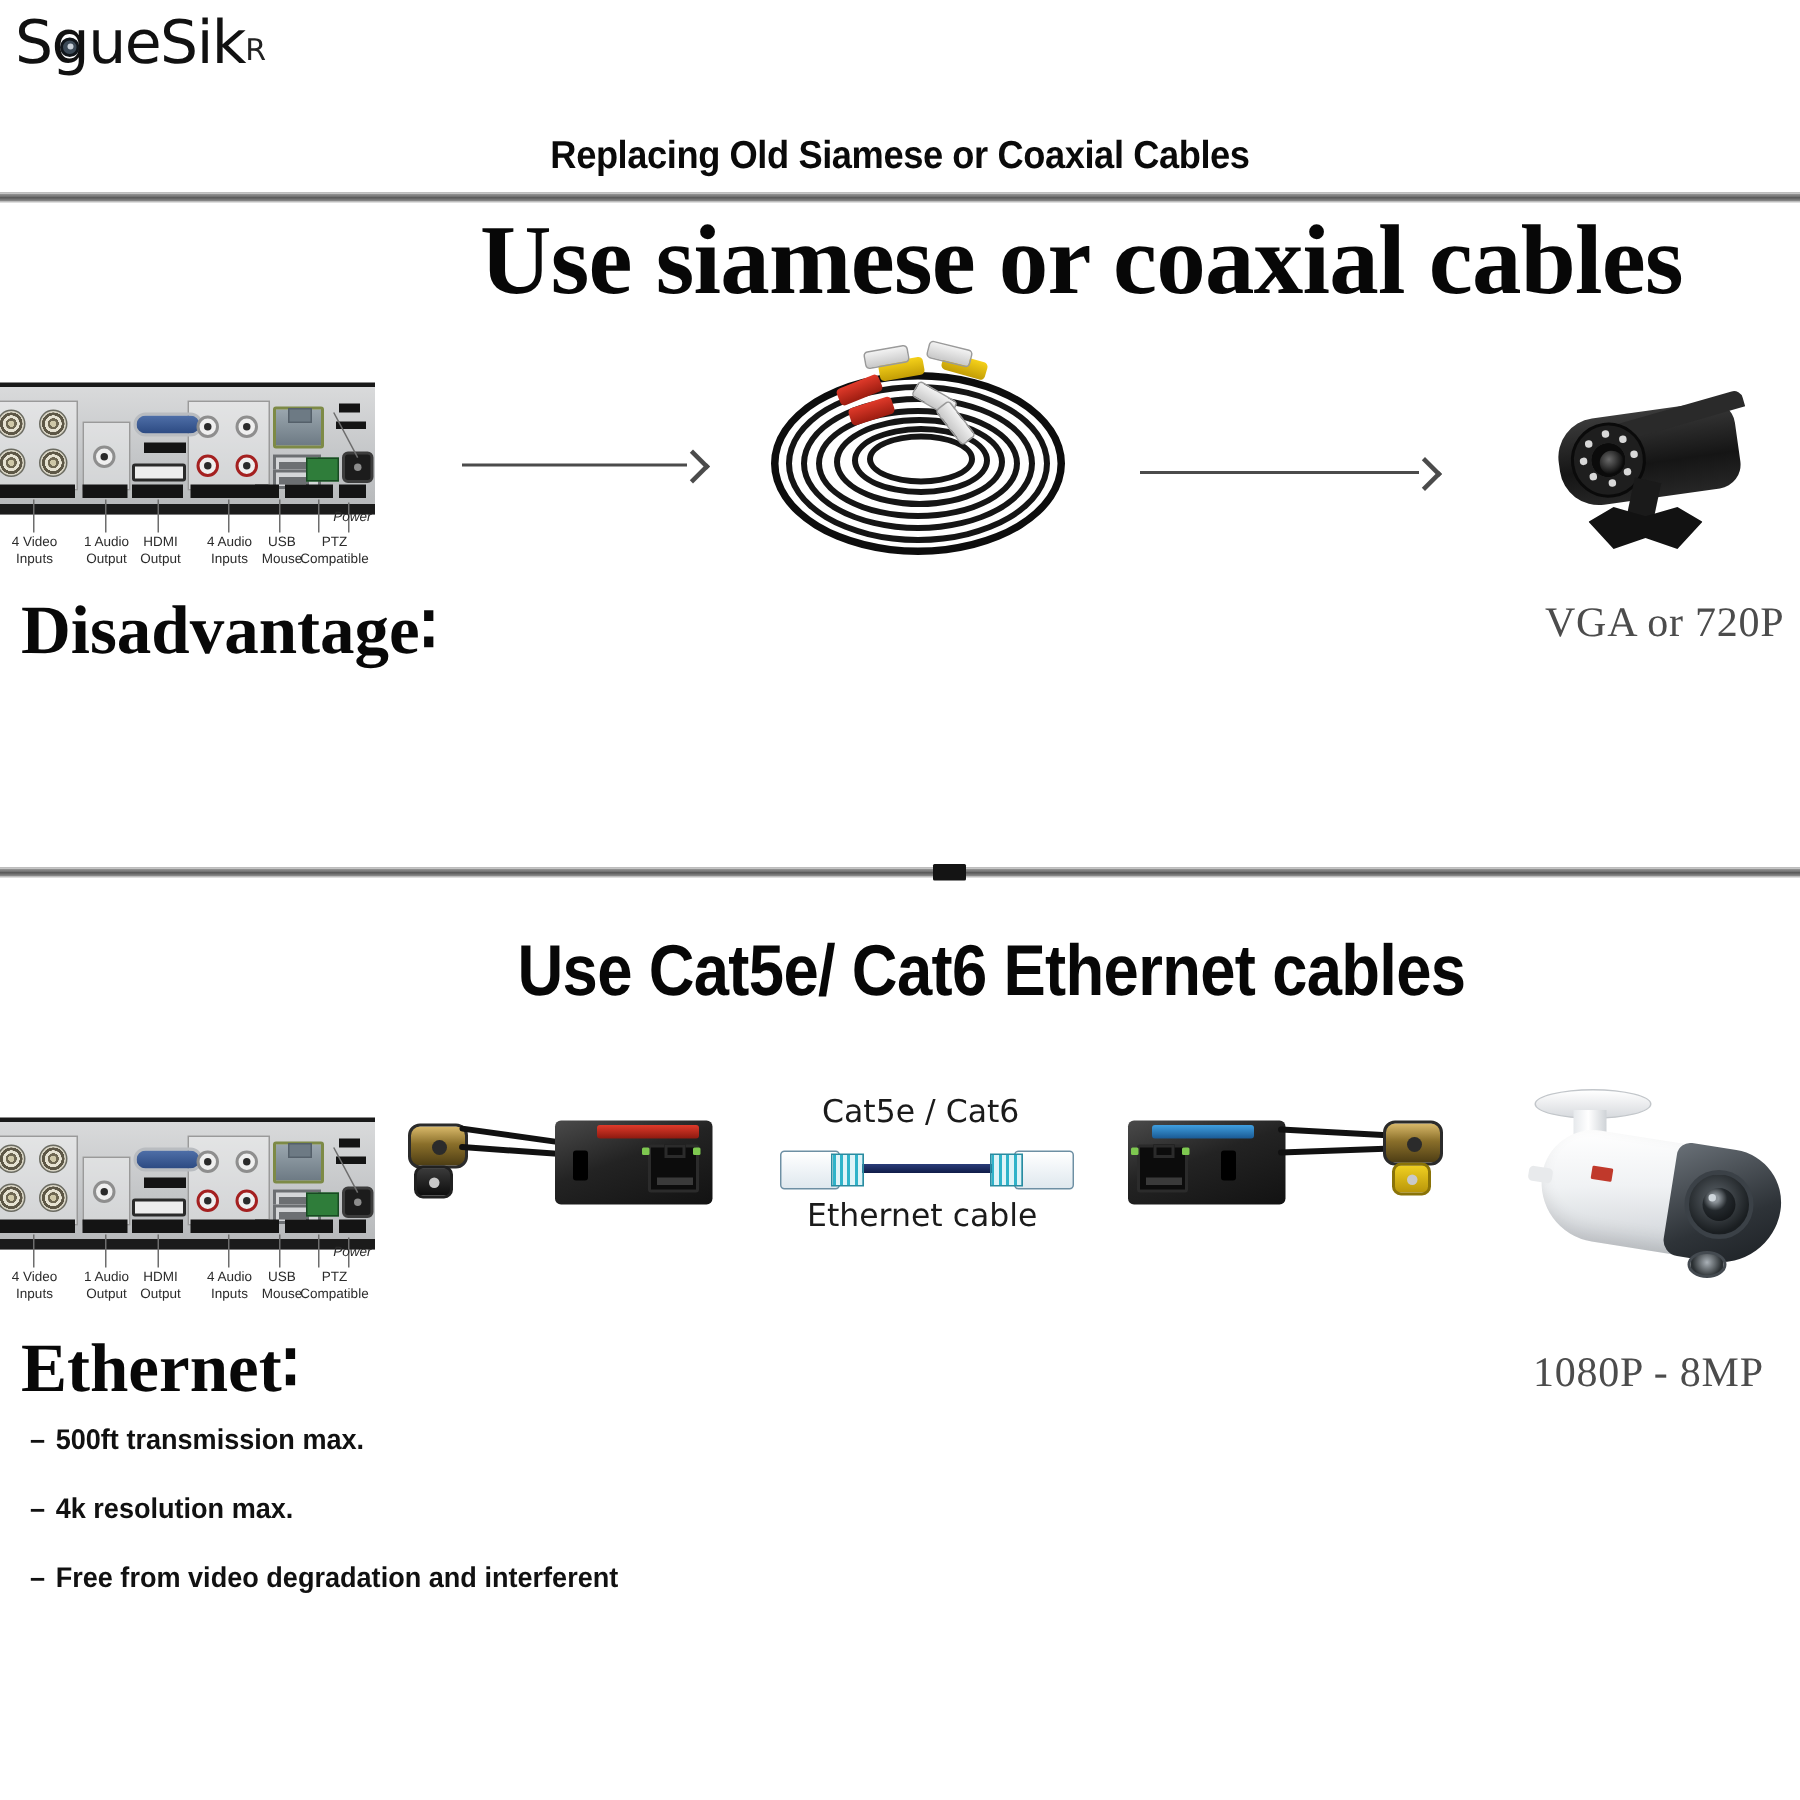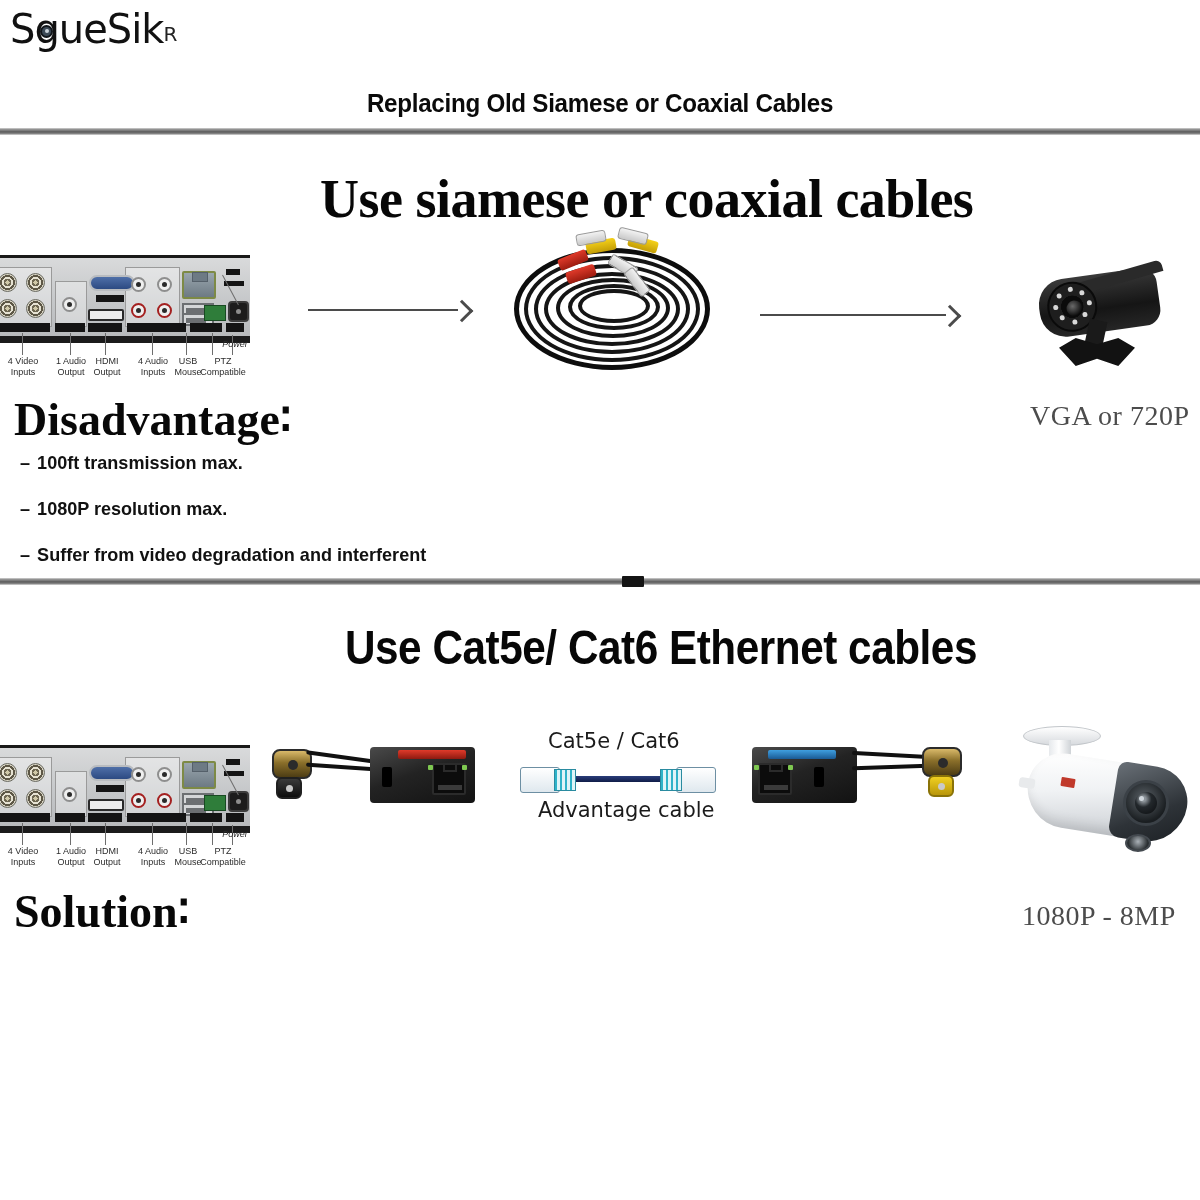--- a/index.html
+++ b/index.html
@@ -78,21 +78,21 @@
   }
   .pill-old{left:5px;top:140px;width:300px;height:68px;}
   .pill-new{left:10px;top:608px;width:310px;height:68px;}
 
   .head-line{
     position:absolute;
     font-family:"Liberation Serif", serif;
     font-weight:bold;color:#070707;
     white-space:nowrap;
   }
-  .head-old{left:320px;top:168px;font-size:54px;letter-spacing:-0.5px;text-align:center;}
+  .head-old{left:320px;top:136px;font-size:66px;letter-spacing:-0.5px;text-align:center;}
   .head-new{
     left:345px;top:620px;font-size:48px;
     font-family:"Liberation Sans", sans-serif;
     transform:scaleX(0.88);transform-origin:left center;
     letter-spacing:-0.5px;
   }
 
   
   .bigword{
     position:absolute;
@@ -459,25 +459,20 @@
         <div class="ir" style="left:4px;top:19px;"></div>
         <div class="ir" style="left:9px;top:8px;"></div>
       </div>
     </div>
     <div class="cb-mount"></div>
     <div class="cb-base"></div>
   </div>
   <div class="cap-res" style="left:1030px;top:400px;">VGA or 720P</div>
 
   <div class="bigword" style="left:14px;top:392px;">Disadvantage∶</div>
-  <div class="bullets" style="left:20px;top:452px;">
-    <div class="bullet"><span class="dash">–</span><span>100ft transmission max.</span></div>
-    <div class="bullet"><span class="dash">–</span><span>1080P resolution max.</span></div>
-    <div class="bullet"><span class="dash">–</span><span>Suffer from video degradation and interferent</span></div>
-  </div>
 
   <div class="hr hr-mid"></div>
   <div class="hr-nub"></div>
 
   <div class="head-line head-new">Use Cat5e/ Cat6 Ethernet cables</div>
 
   <div class="dvr" style="left:0px;top:745px;">
     <div class="dvr-body"></div>
 
     <div class="grp" style="left:-6px;top:12px;width:58px;height:60px;"></div>
@@ -561,21 +556,21 @@
   </div>
 
   <div class="cap-cable" style="left:548px;top:729px;">Cat5e / Cat6</div>
   <div class="eth" style="left:520px;top:762px;width:196px;">
     <div class="body" style="left:38px;width:120px;"></div>
     <div class="boot" style="left:0px;"></div>
     <div class="grip" style="left:34px;"></div>
     <div class="boot" style="left:156px;"></div>
     <div class="grip" style="left:140px;"></div>
   </div>
-  <div class="cap-cable" style="left:538px;top:798px;">Advantage cable</div>
+  <div class="cap-cable" style="left:538px;top:798px;">Ethernet cable</div>
 
   <div class="balun" style="left:752px;top:735px;">
     <div class="bl-box" style="left:0px;top:12px;">
       <div class="bl-strip" style="left:16px;top:3px;width:68px;background:linear-gradient(#3f9fe0,#1a5a94);"></div>
       <div class="bl-rj" style="left:6px;top:16px;"></div>
       <div class="led" style="left:2px;top:18px;"></div>
       <div class="led" style="left:36px;top:18px;"></div>
       <div class="bl-slot" style="left:62px;top:20px;"></div>
     </div>
     <div class="wire2" style="left:100px;top:18px;width:78px;transform:rotate(3deg);"></div>
@@ -594,15 +589,20 @@
     <div class="cw-body"></div>
     <div class="cw-fin"></div>
     <div class="cw-logo"></div>
     <div class="cw-front"></div>
     <div class="cw-ringA"></div>
     <div class="cw-lens"></div>
     <div class="cw-ir"></div>
   </div>
   <div class="cap-res" style="left:1022px;top:900px;">1080P - 8MP</div>
 
-  <div class="bigword" style="left:14px;top:884px;">Solution∶</div>
+  <div class="bigword" style="left:14px;top:884px;">Ethernet∶</div>
+  <div class="bullets" style="left:20px;top:950px;">
+    <div class="bullet"><span class="dash">–</span><span>500ft transmission max.</span></div>
+    <div class="bullet"><span class="dash">–</span><span>4k resolution max.</span></div>
+    <div class="bullet"><span class="dash">–</span><span>Free from video degradation and interferent</span></div>
+  </div>
 
 </div>
 
 </body></html>

